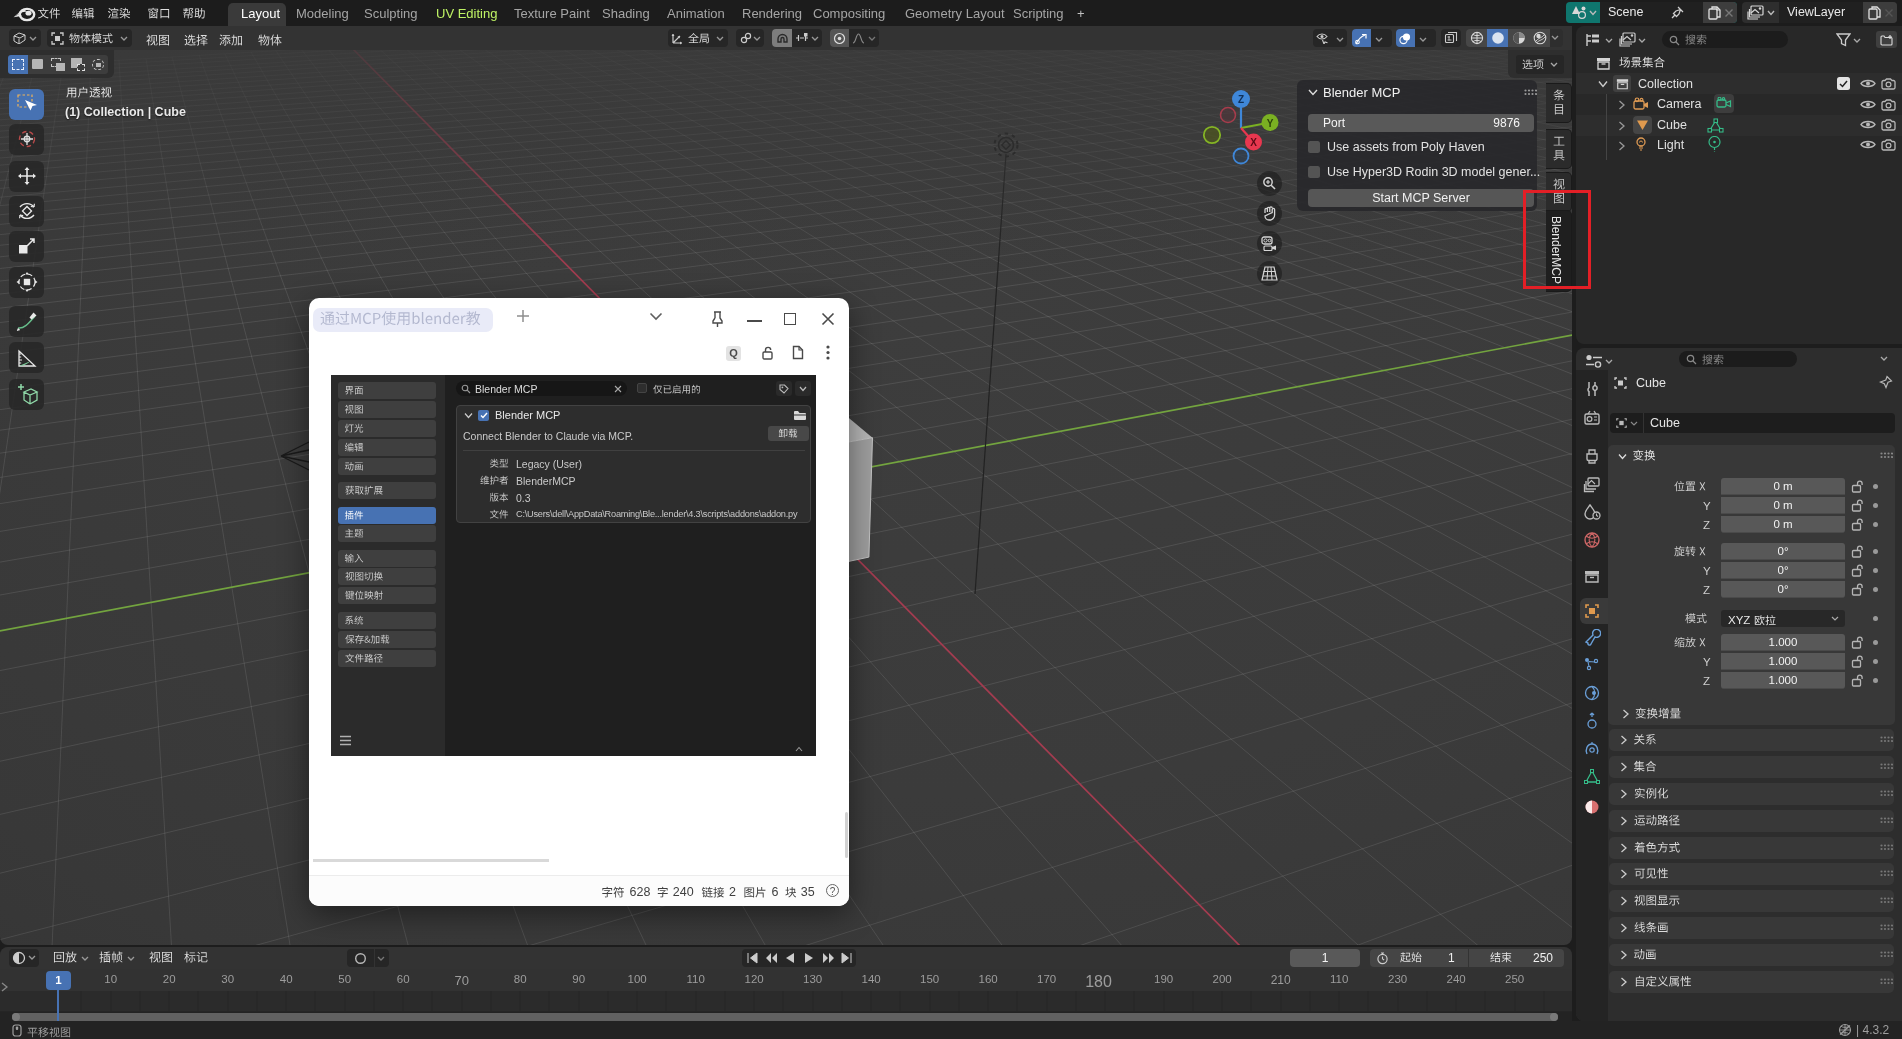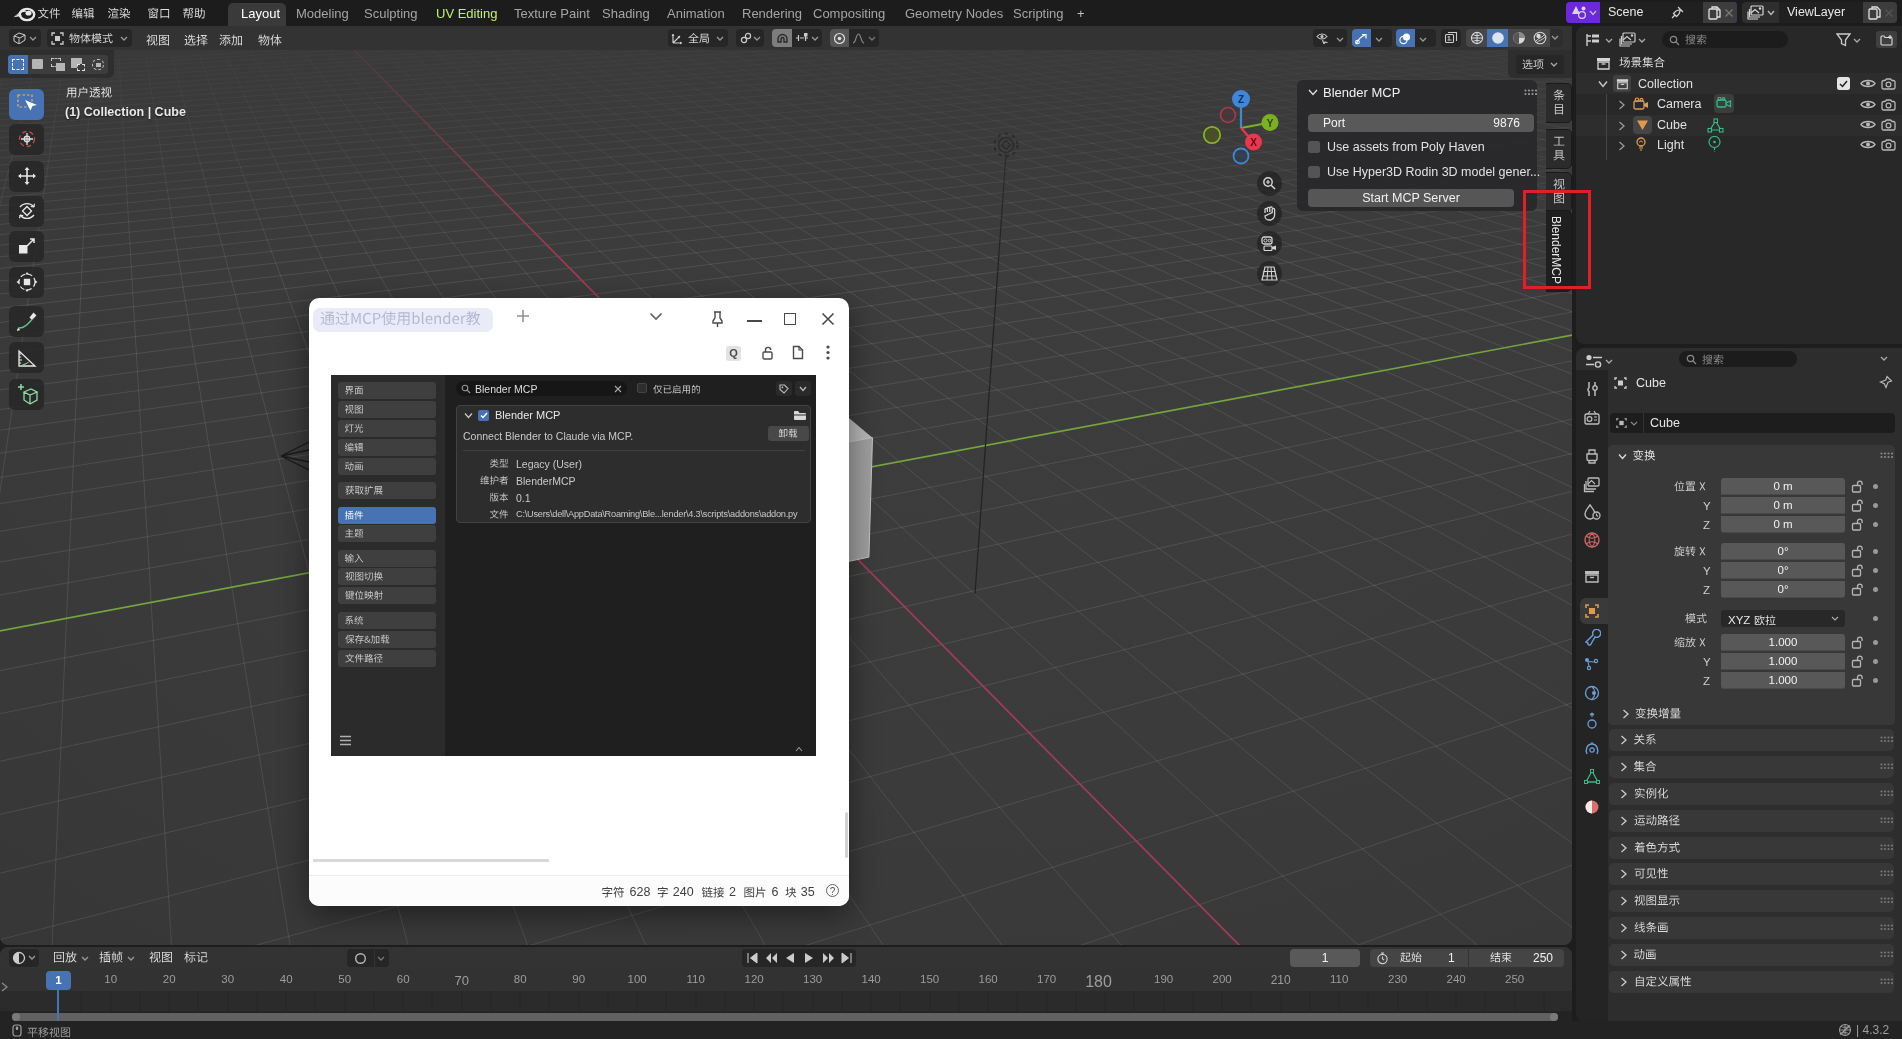--- a/index.html
+++ b/index.html
@@ -58,24 +58,24 @@
 <div class="ab" style="left:228px;top:3px;width:58px;height:23px;background:#3a3a3a;border-radius:5px 5px 0 0"></div>
 <div class="ab" style="left:241px;top:6px;font-size:13px;color:#ffffff">Layout</div>
 <div class="ab" style="left:296px;top:6px;font-size:13px;color:#a5a5a5">Modeling</div>
 <div class="ab" style="left:364px;top:6px;font-size:13px;color:#a5a5a5">Sculpting</div>
 <div class="ab" style="left:436px;top:6px;font-size:13px;color:#bef264">UV Editing</div>
 <div class="ab" style="left:514px;top:6px;font-size:13px;color:#a5a5a5">Texture Paint</div>
 <div class="ab" style="left:602px;top:6px;font-size:13px;color:#a5a5a5">Shading</div>
 <div class="ab" style="left:667px;top:6px;font-size:13px;color:#a5a5a5">Animation</div>
 <div class="ab" style="left:742px;top:6px;font-size:13px;color:#a5a5a5">Rendering</div>
 <div class="ab" style="left:813px;top:6px;font-size:13px;color:#a5a5a5">Compositing</div>
-<div class="ab" style="left:905px;top:6px;font-size:13px;color:#a5a5a5">Geometry Nodes</div>
+<div class="ab" style="left:905px;top:6px;font-size:13px;color:#a5a5a5">Geometry Layout</div>
 <div class="ab" style="left:1013px;top:6px;font-size:13px;color:#a5a5a5">Scripting</div>
 <div class="ab" style="left:1077px;top:6px;font-size:13px;color:#c0c0c0">+</div>
-<div class="ab" style="left:1566px;top:2px;width:171px;height:21px;background:#6d28d9;border-radius:4px">
+<div class="ab" style="left:1566px;top:2px;width:171px;height:21px;background:#0f766e;border-radius:4px">
 <svg class="ab" style="left:5px;top:3px" width="16" height="15" viewBox="0 0 16 15">
           <path d="M5 1 L9 9 H1 Z" fill="#d8d8d8"></path>
           <circle cx="11" cy="10" r="3.4" fill="none" stroke="#d8d8d8" stroke-width="1.2"></circle>
           <circle cx="12.5" cy="3.5" r="2" fill="#d8d8d8"></circle>
         </svg>
 <svg class="ab" style="left:23px;top:8px" width="8" height="6" viewBox="0 0 8 6">
           <path d="M1 1 L4 4.5 L7 1" stroke="#bbb" stroke-width="1.4" fill="none"></path>
         </svg>
 <div class="ab" style="left:34px;top:0;width:103px;height:21px;background:#202020"></div>
 <div class="ab" style="left:42px;top:3px;font-size:12.5px;color:#e8e8e8">Scene</div>
@@ -603,21 +603,21 @@
         </g>
       </svg>
 <div class="ab" style="left:1308px;top:88px;width:226px;height:18px;background:#595959;border-radius:4px">
 <div class="ab" style="left:15px;top:2px;font-size:12px;color:#f5f5f5">Port</div>
 <div class="ab" style="right:14px;top:2px;font-size:12px;color:#f5f5f5">9876</div>
       </div>
 <div class="ab" style="left:1308px;top:115px;width:12px;height:12px;background:#545454;border-radius:2.5px"></div>
 <div class="ab" style="left:1327px;top:114px;font-size:12.5px;color:#e2e2e2">Use assets from Poly Haven</div>
 <div class="ab" style="left:1308px;top:140px;width:12px;height:12px;background:#545454;border-radius:2.5px"></div>
 <div class="ab" style="left:1327px;top:139px;font-size:12.5px;color:#e2e2e2">Use Hyper3D Rodin 3D model gener...</div>
-<div class="ab" style="left:1308px;top:163px;width:206px;height:18px;background:#565656;border-radius:4px;text-align:center;font-size:12.5px;color:#f0f0f0;line-height:18px">Start MCP Server</div>
+<div class="ab" style="left:1308px;top:163px;width:226px;height:18px;background:#565656;border-radius:4px;text-align:center;font-size:12.5px;color:#f0f0f0;line-height:18px">Start MCP Server</div>
 <div class="ab" style="left:1546px;top:57px;width:26px;height:40px;background:#2b2b2b;border-radius:0 5px 5px 0;border:1px solid #1a1a1a;border-left:none"></div>
 <div class="ab" style="left:1546px;top:103px;width:26px;height:40px;background:#2b2b2b;border-radius:0 5px 5px 0;border:1px solid #1a1a1a;border-left:none"></div>
 <div class="ab" style="left:1546px;top:146px;width:26px;height:40px;background:#2b2b2b;border-radius:0 5px 5px 0;border:1px solid #1a1a1a;border-left:none"></div>
 <div class="ab" style="left:1546px;top:184px;width:26px;height:82px;background:#1f1f1f;border-radius:0 5px 5px 0;border:1px solid #1a1a1a;border-left:none"></div>
 <div style="position:absolute;left:1553px;top:63px;">
         <svg width="12" height="12" viewBox="0 0 12.00 12.00" style="">
           <g fill="#c8c8c8" transform="translate(0,10.56) scale(0.012,-0.012)">
             <path transform="translate(0.0,0)" d="M300 182C252 121 162 48 96 10C112 -2 134 -27 146 -43C214 1 307 84 360 155ZM629 145C699 88 780 6 818 -47L875 -4C836 50 752 129 683 184ZM667 683C624 631 568 586 502 548C439 585 385 628 344 679L348 683ZM378 842C326 751 223 647 74 575C91 564 115 538 128 520C191 554 246 592 294 633C333 587 379 546 431 511C311 454 171 418 35 399C49 382 64 351 70 332C219 356 372 399 502 468C621 404 764 361 919 339C929 359 948 390 964 406C820 424 686 458 574 510C661 566 734 636 782 721L732 752L718 748H405C426 774 444 800 460 826ZM461 393V287H147V220H461V3C461 -8 457 -11 446 -11C435 -12 395 -12 357 -10C367 -29 377 -57 380 -76C438 -76 477 -76 503 -65C530 -54 537 -35 537 3V220H852V287H537V393Z"></path>
           </g>
         </svg>
@@ -933,21 +933,21 @@
             </div>
             <div class="ab" style="left:59px;top:69px;font-size:10.5px;letter-spacing:0px;color:#c9c9c9;white-space:nowrap;width:292px;overflow:hidden">BlenderMCP</div>
             <div class="ab" style="left:32px;top:86px">
               <svg width="21" height="10" viewBox="0 0 21.00 10.50" style="">
                 <g fill="#cccccc" transform="translate(0,9.24) scale(0.010,-0.010)">
                   <path transform="translate(0.0,0)" d="M105 820V422C105 271 96 91 30 -37C47 -47 72 -69 84 -83C143 20 164 151 171 283H309V-79H378V351H173L174 423V496H439V563H351V842H282V563H174V820ZM852 479C830 365 792 268 743 188C694 272 659 371 636 479ZM483 772V427C483 278 474 90 397 -43C415 -52 444 -72 457 -85C543 58 555 259 555 427V479H576C602 345 642 226 700 128C646 61 583 11 514 -21C530 -35 549 -64 559 -82C627 -47 689 2 742 65C789 3 845 -46 912 -82C923 -63 946 -36 963 -22C893 11 834 60 786 123C857 228 908 365 932 539L887 551L875 548H555V712C692 723 841 742 948 768L901 832C800 806 630 784 483 772Z"></path>
                   <path transform="translate(1000.0,0)" d="M460 839V629H65V553H367C294 383 170 221 37 140C55 125 80 98 92 79C237 178 366 357 444 553H460V183H226V107H460V-80H539V107H772V183H539V553H553C629 357 758 177 906 81C920 102 946 131 965 146C826 226 700 384 628 553H937V629H539V839Z"></path>
                 </g>
               </svg>
             </div>
-            <div class="ab" style="left:59px;top:86px;font-size:10.5px;letter-spacing:0px;color:#c9c9c9;white-space:nowrap;width:292px;overflow:hidden">0.1</div>
+            <div class="ab" style="left:59px;top:86px;font-size:10.5px;letter-spacing:0px;color:#c9c9c9;white-space:nowrap;width:292px;overflow:hidden">0.3</div>
             <div class="ab" style="left:32px;top:103px">
               <svg width="21" height="10" viewBox="0 0 21.00 10.50" style="">
                 <g fill="#cccccc" transform="translate(0,9.24) scale(0.010,-0.010)">
                   <path transform="translate(0.0,0)" d="M423 823C453 774 485 707 497 666L580 693C566 734 531 799 501 847ZM50 664V590H206C265 438 344 307 447 200C337 108 202 40 36 -7C51 -25 75 -60 83 -78C250 -24 389 48 502 146C615 46 751 -28 915 -73C928 -52 950 -20 967 -4C807 36 671 107 560 201C661 304 738 432 796 590H954V664ZM504 253C410 348 336 462 284 590H711C661 455 592 344 504 253Z"></path>
                   <path transform="translate(1000.0,0)" d="M317 341V268H604V-80H679V268H953V341H679V562H909V635H679V828H604V635H470C483 680 494 728 504 775L432 790C409 659 367 530 309 447C327 438 359 420 373 409C400 451 425 504 446 562H604V341ZM268 836C214 685 126 535 32 437C45 420 67 381 75 363C107 397 137 437 167 480V-78H239V597C277 667 311 741 339 815Z"></path>
                 </g>
               </svg>
             </div>
             <div class="ab" style="left:59px;top:103px;font-size:9.2px;letter-spacing:-0.22px;color:#c9c9c9;white-space:nowrap;width:292px;overflow:hidden">C:\Users\dell\AppData\Roaming\Ble...lender\4.3\scripts\addons\addon.py</div>
 </div>

